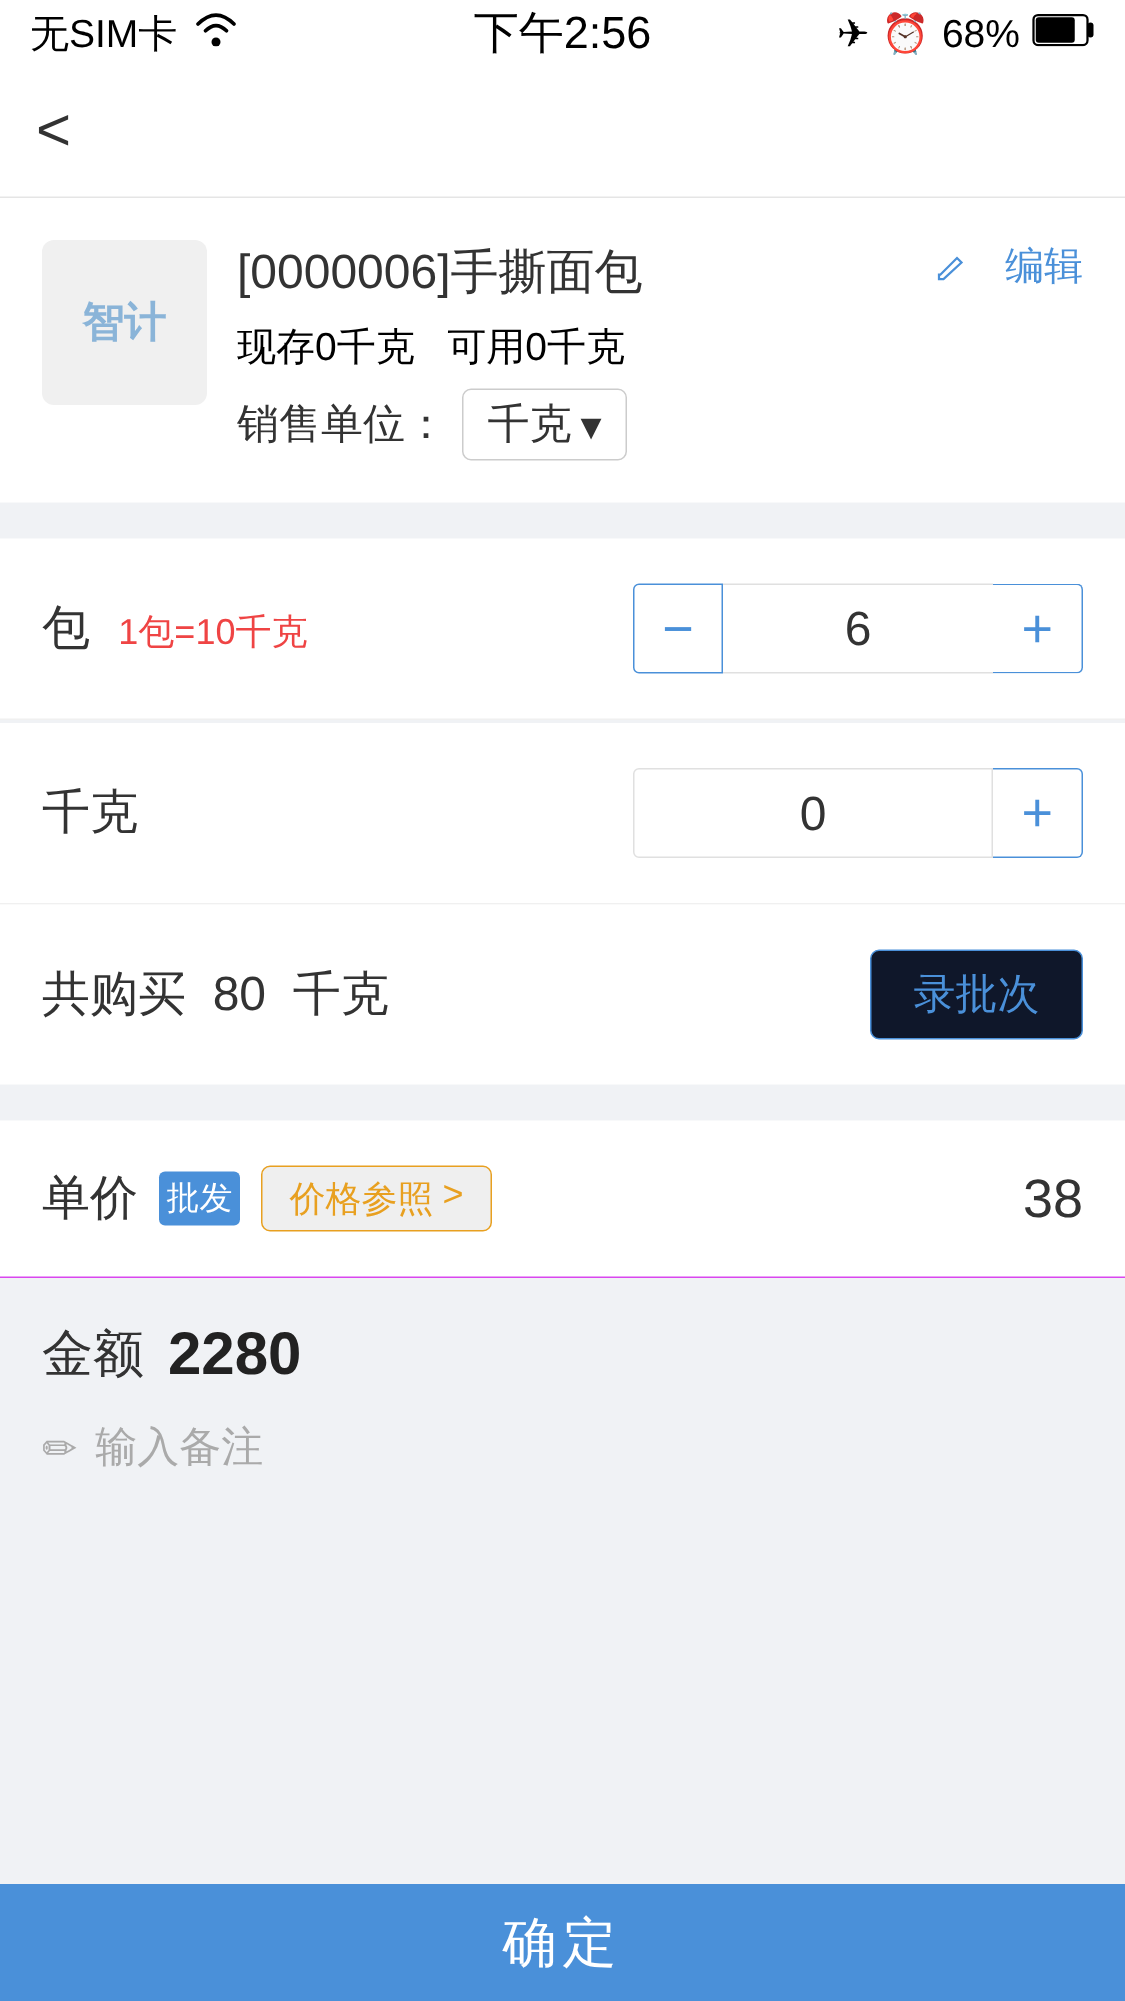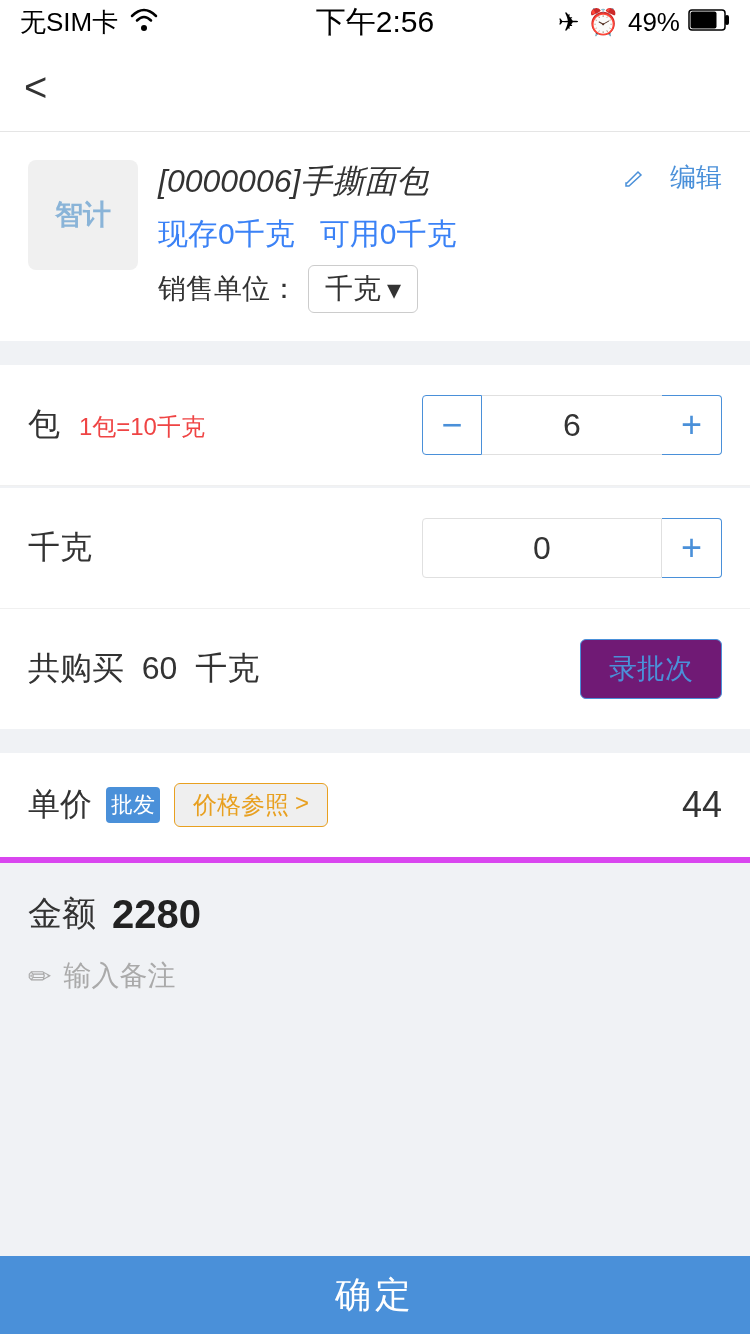--- a/index.html
+++ b/index.html
@@ -96,34 +96,33 @@
     .product-header {
       display: flex;
       justify-content: space-between;
       align-items: flex-start;
     }
     .product-name {
       font-size: 32px;
       color: #333;
       font-weight: 500;
       flex: 1;
-      font-style: italic;
     }
     .edit-btn {
       color: #4a90d9;
       font-size: 26px;
       display: flex;
       align-items: center;
       gap: 20px;
       cursor: pointer;
       flex-shrink: 0;
     }
     .product-stock {
-      font-size: 30px;
-      color: #3b82f6;
+      font-size: 26px;
+      color: #000000;
       margin-top: 10px;
     }
     .product-unit-row {
       display: flex;
       align-items: center;
       gap: 10px;
       margin-top: 10px;
       font-size: 28px;
       color: #333;
     }
@@ -208,35 +207,35 @@
       justify-content: space-between;
       margin-bottom: 12px;
     }
     .summary-text {
       font-size: 32px;
       color: #333;
     }
     .batch-btn {
       border: 1.5px solid #4a90d9;
       color: #4a90d9;
-      background: #701a75;
+      background: #0f172a;
       border-radius: 6px;
       padding: 10px 28px;
       font-size: 28px;
       cursor: pointer;
     }
 
     
     .price-section {
       background: #fff;
       padding: 30px 28px;
       display: flex;
       align-items: center;
       justify-content: space-between;
-      border-bottom: 6px solid #d946ef;
+      border-bottom: 1px solid #d946ef;
     }
     .price-left {
       display: flex;
       align-items: center;
       gap: 14px;
     }
     .price-label {
       font-size: 32px;
       color: #333;
     }
@@ -334,21 +333,21 @@
         <path d="M16 18a3 3 0 1 1 0 6 3 3 0 0 1 0-6z" fill="#000"></path>
         <path d="M9 13.5C11 11.5 13.4 10 16 10s5 1.5 7 3.5" stroke="#000" stroke-width="2.5" fill="none" stroke-linecap="round"></path>
         <path d="M4 9C7.5 5.5 11.5 3 16 3s8.5 2.5 12 6" stroke="#000" stroke-width="2.5" fill="none" stroke-linecap="round"></path>
       </svg>
     </span>
   </div>
   <div class="status-center">下午2:56</div>
   <div class="status-right">
     <span>✈</span>
     <span>⏰</span>
-    <span>49%</span>
+    <span>68%</span>
     <span>
       <svg width="42" height="22" viewBox="0 0 42 22" fill="none">
         <rect x="1" y="1" width="36" height="20" rx="3" stroke="#000" stroke-width="1.5"></rect>
         <rect x="37" y="6" width="4" height="10" rx="2" fill="#000"></rect>
         <rect x="2.5" y="2.5" width="26" height="17" rx="2" fill="#000"></rect>
       </svg>
     </span>
   </div>
 </div>
 
@@ -412,40 +411,40 @@
       <button class="qty-btn" style="border-radius:0 4px 4px 0;border-left:none;">
         <span>+</span>
       </button>
     </div>
   </div>
 </div>
 
 <div class="summary-row">
   <span class="summary-text">
     <span>共购买</span>&nbsp;
-    <span>60</span>&nbsp;
+    <span>80</span>&nbsp;
     <span>千克</span>
   </span>
   <button class="batch-btn">
     <span>录批次</span>
   </button>
 </div>
 
 <div class="spacer"></div>
 
 <div class="price-section">
   <div class="price-left">
     <span class="price-label">单价</span>
     <span class="tag-pifa">批发</span>
     <button class="price-ref-btn">
       <span>价格参照</span>
       <span>&gt;</span>
     </button>
   </div>
-  <span class="price-value">44</span>
+  <span class="price-value">38</span>
 </div>
 
 <div class="amount-section">
   <div class="amount-row">
     <span>金额</span>
     <span class="amount-value">2280</span>
   </div>
   <div class="remark-row">
     <span class="pencil-icon">✏</span>
     <span style="color:#aaa;">输入备注</span>

